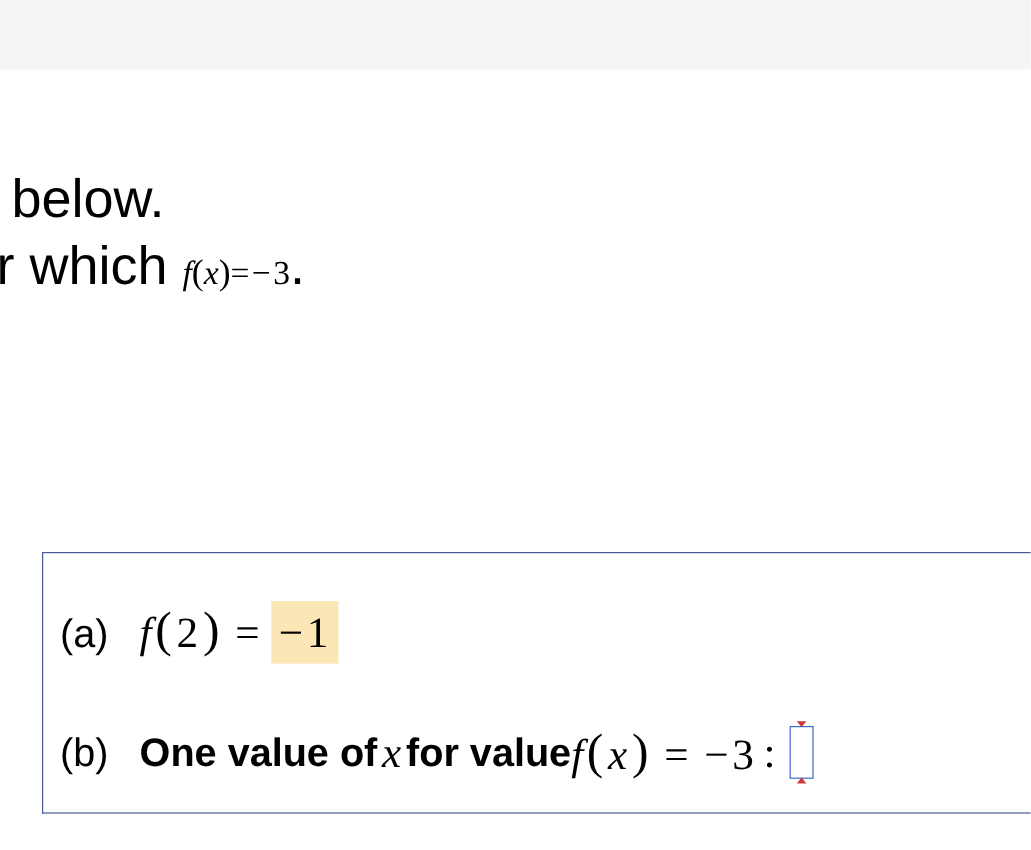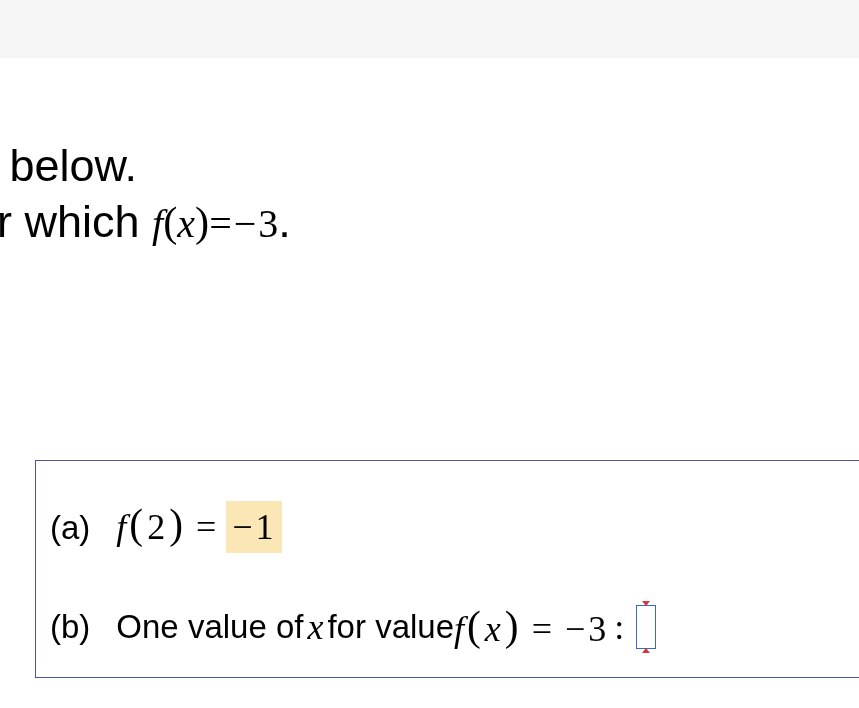--- a/index.html
+++ b/index.html
@@ -29,21 +29,21 @@
     }
     .math-italic {
       font-family: "Times New Roman", Times, serif;
       font-style: italic;
     }
     .math-roman {
       font-family: "Times New Roman", Times, serif;
     }
     .math-span {
       font-family: "Times New Roman", Times, serif;
-      font-size: 40px;
+      font-size: 28px;
     }
     .paren-big {
       font-family: "Times New Roman", Times, serif;
       font-size: 1.06em;
       position: relative;
       top: -0.02em;
     }
     .answer-box {
       position: absolute;
       left: 35px;
@@ -97,20 +97,21 @@
       margin: 0 10px;
     }
     .highlight {
       background: #fae7b5;
       padding: 5px 8px 5px 6px;
       display: inline-block;
     }
     .textual {
       font-family: Verdana, Arial, sans-serif;
       font-size: 33px;
+      font-weight: bold;
     }
     .colon {
       font-family: "Times New Roman", Times, serif;
       font-size: 36px;
       margin: 0 6px 0 8px;
     }
     .input-slot {
       display: inline-block;
       width: 20px;
       height: 44px;

